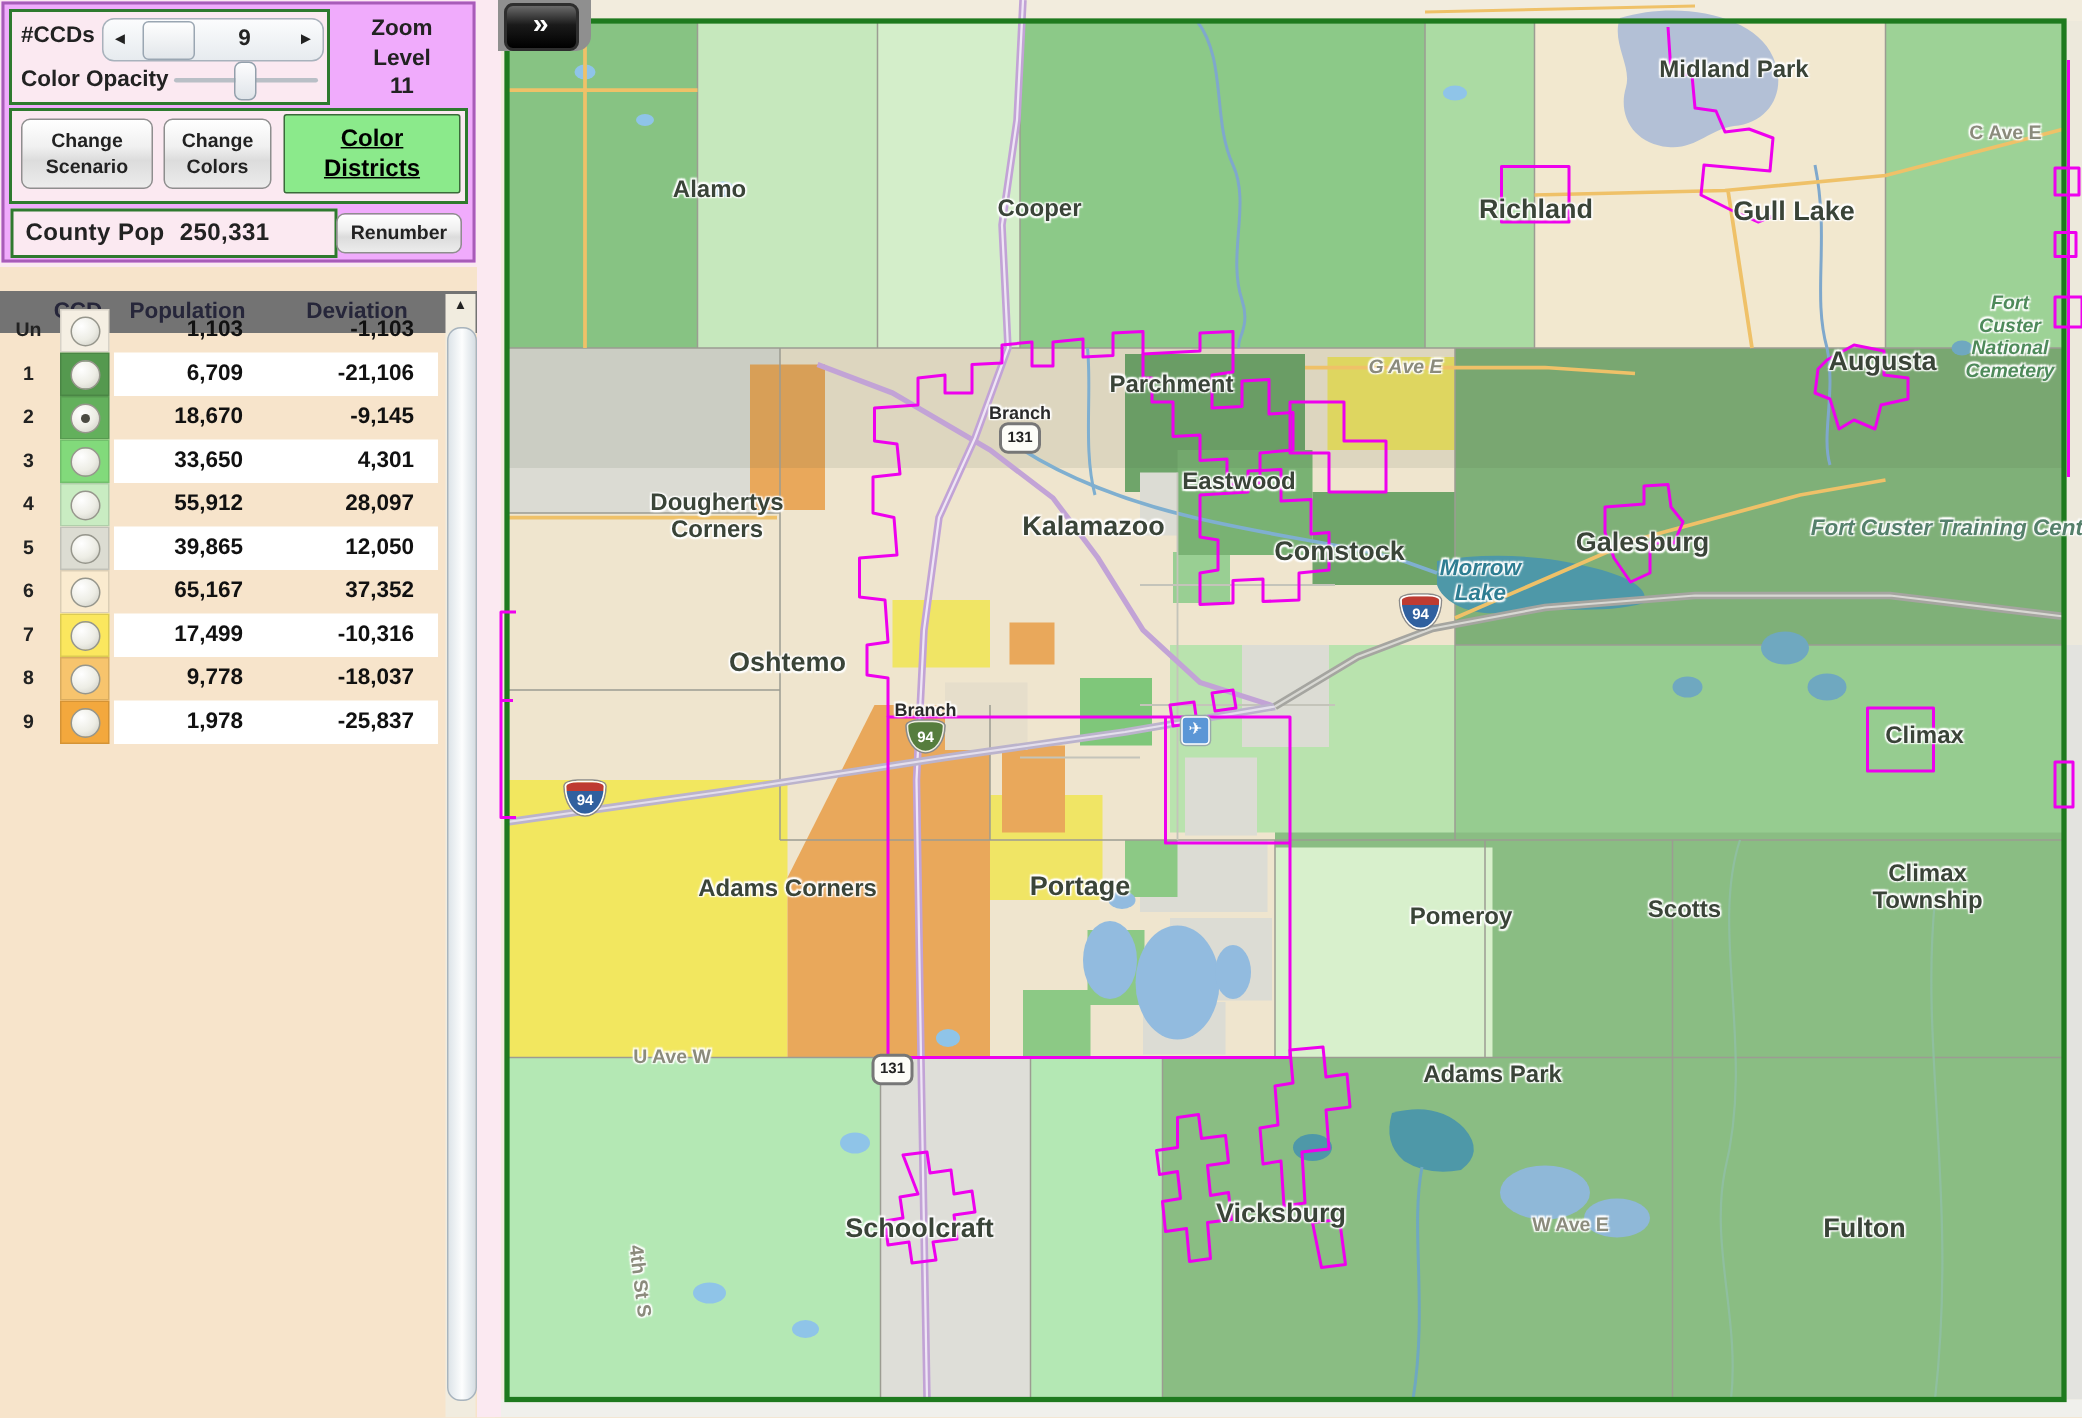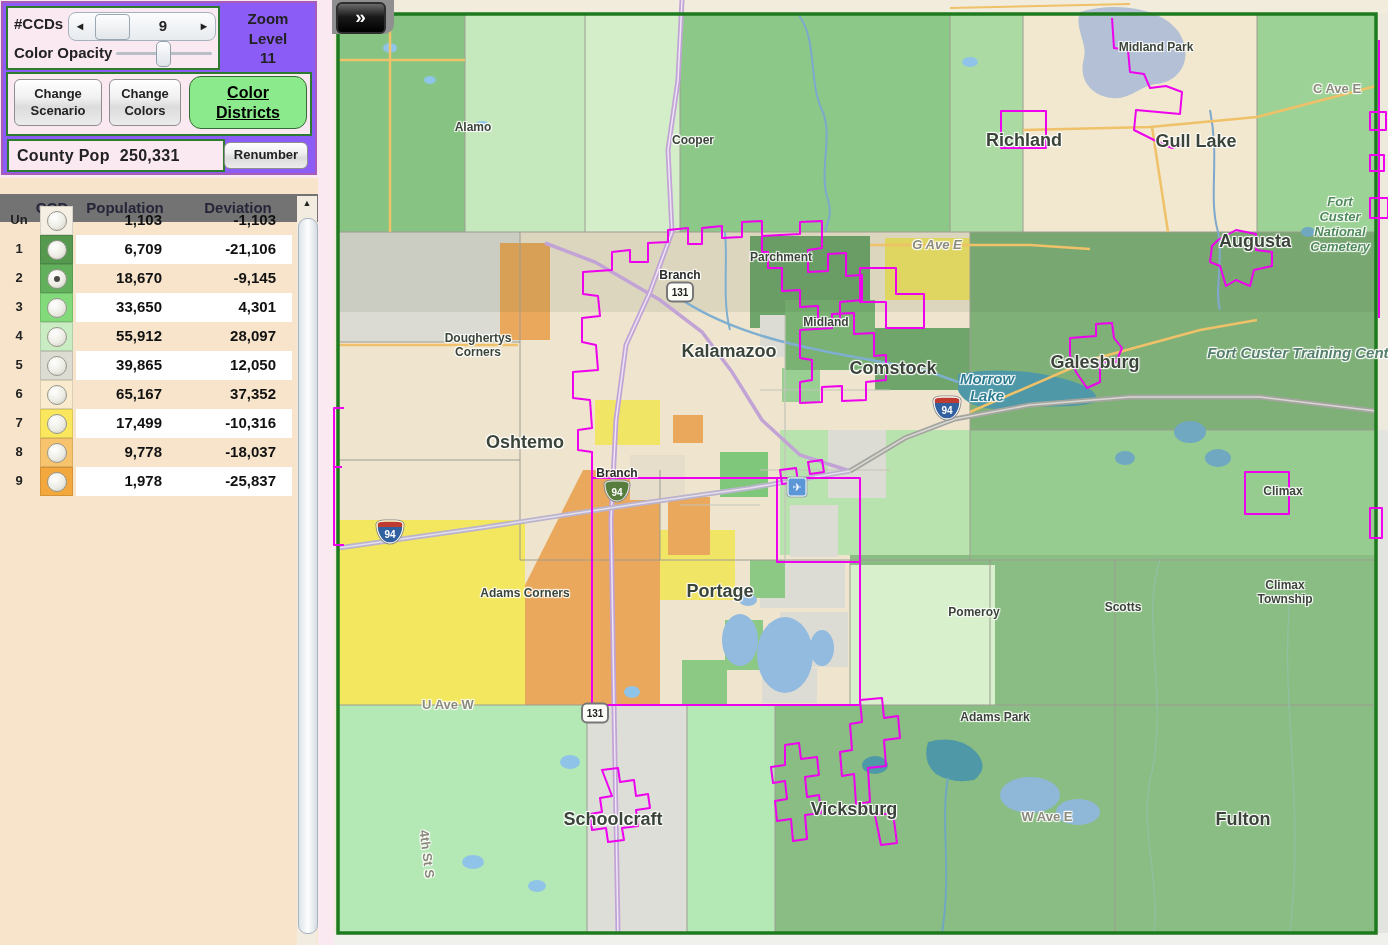--- a/index.html
+++ b/index.html
@@ -3,21 +3,21 @@
 <meta charset="utf-8">
 <style>
   html,body{margin:0;padding:0;width:1388px;height:945px;overflow:hidden;
     font-family:"Liberation Sans",sans-serif;background:#F7E4CB;}
   .app{position:relative;width:1388px;height:945px;}
 
   
   .sidebar{position:absolute;left:0;top:0;width:318px;height:945px;background:#F7E4CB;}
   .top-area{position:absolute;left:0;top:0;width:318px;height:178px;background:#FBE9F1;}
   .top-panel{position:absolute;left:1px;top:1px;width:312px;height:170px;
-    border:2px solid #A85CB8;background:#8b5cf6;}
+    border:2px solid #A85CB8;background:#f0abfc;}
   .gbox{position:absolute;border:2px solid #2E7A2E;background:#FBE9F1;}
   .ccd-box{left:3px;top:3px;width:210px;height:60px;}
   .prow1{position:absolute;left:6px;top:7px;font-size:15px;font-weight:bold;color:#222;}
   .spinner{position:absolute;left:60px;top:4px;width:146px;height:27px;
     background:linear-gradient(#FBFCFD,#E7EBEF);border:1px solid #A8B2BC;border-radius:8px;}
   .sp-arrow{position:absolute;top:0;width:18px;height:27px;font-size:11px;color:#222;
     text-align:center;line-height:27px;cursor:pointer;}
   .sp-left{left:2px;} .sp-right{right:2px;}
   .sp-thumb{position:absolute;left:26px;top:1px;width:33px;height:24px;border-radius:4px;
     background:linear-gradient(#FEFEFE,#E2E6EA);border:1px solid #9AA6B2;}
@@ -33,21 +33,21 @@
     font-size:15px;font-weight:bold;color:#222;line-height:1.3;}
   .btn-box{left:3px;top:69px;width:302px;height:60px;}
   .gray-btn{position:absolute;font-family:"Liberation Sans",sans-serif;font-size:13px;
     font-weight:bold;color:#222;
     background:linear-gradient(#FFFFFF,#F0F0F0 40%,#DCDCDC 60%,#ECECEC);
     border:1px solid #8E8E8E;border-radius:6px;cursor:pointer;line-height:1.25;}
   .b1{left:6px;top:5px;width:88px;height:47px;}
   .b2{left:101px;top:5px;width:72px;height:47px;}
   .green-btn{position:absolute;left:181px;top:2px;width:118px;height:53px;
     font-family:"Liberation Sans",sans-serif;font-size:16px;font-weight:bold;color:#000;
-    text-decoration:underline;background:#8BEA8B;border:1px solid #3A6A3A;border-radius:12px;
+    text-decoration:underline;background:#8BEA8B;border:1px solid #3A6A3A;border-radius:2px;
     cursor:pointer;line-height:1.2;}
   .pop-box{left:4px;top:136px;width:206px;height:29px;font-size:16px;font-weight:bold;
     color:#222;line-height:29px;padding-left:8px;letter-spacing:.3px;}
   .pop-box .val{margin-left:10px;}
   .renumber{left:221px;top:139px;width:84px;height:27px;font-size:13px;}
 
   .tbl-header{position:absolute;left:0;top:178px;width:318px;height:28px;background:#737373;
     font-size:15px;font-weight:bold;color:#26263A;margin-top:16px;}
   .th{position:absolute;top:5px;text-align:center;}
   .th-ccd{left:28px;width:48px;}
@@ -91,21 +91,21 @@
   .collapse-tab{position:absolute;left:2px;top:0;width:62px;height:34px;background:#8F8F8F;
     border-radius:0 0 10px 0;}
   .collapse-btn{position:absolute;left:6px;top:2px;width:46px;height:28px;
     background:linear-gradient(#6A6A6A,#1A1A1A 45%,#000000);border:2px solid #2E2E2E;
     border-radius:6px;color:#fff;font-size:19px;font-weight:bold;text-align:center;
     line-height:25px;cursor:pointer;letter-spacing:1px;}
 
   .mlabel{position:absolute;transform:translate(-50%,-50%);white-space:pre-line;
     text-align:center;pointer-events:none;color:#3A4438;
     text-shadow:1px 1px 1px #fff,-1px -1px 1px #fff,1px -1px 1px #fff,-1px 1px 1px #fff;}
-  .town{font-size:12px;font-weight:600;padding-left:26px;}
+  .town{font-size:16px;font-weight:600;padding-left:26px;}
   .city{font-size:18px;font-weight:600;}
   .road{font-size:13px;color:#8B8B7C;font-weight:600;}
   .road-vert{font-size:13px;color:#8B8B7C;font-weight:600;
     transform:translate(-50%,-50%) rotate(83deg);}
   .park{font-size:13px;font-style:italic;font-weight:600;color:#4E8A5A;}
   .park-one{font-size:15px;font-style:italic;font-weight:600;color:#55806B;white-space:nowrap;}
   .water{font-size:15px;font-style:italic;font-weight:bold;color:#2E7D92;}
   .branch{font-size:12px;font-weight:bold;color:#2A2A2A;}
 
   .shield{position:absolute;transform:translate(-50%,-50%);display:flex;align-items:center;
@@ -420,21 +420,21 @@
         <div class="mlabel town" style="left: 813px; top: 47px;">Midland Park</div>
         <div class="mlabel city" style="left: 866px; top: 141px;">Gull Lake</div>
         <div class="mlabel road" style="left: 1007px; top: 88px; text-align: right;">C Ave E</div>
         <div class="mlabel city" style="left: 925px; top: 241px;">Augusta</div>
         <div class="mlabel park" style="left: 1010px; top: 224px;">Fort
 Custer
 National
 Cemetery</div>
         <div class="mlabel road" style="left: 607px; top: 244px; font-style: italic;">G Ave E</div>
         <div class="mlabel town" style="left: 438px; top: 257px;">Parchment</div>
-        <div class="mlabel town" style="left: 483px; top: 322px;">Midland</div>
+        <div class="mlabel town" style="left: 483px; top: 322px;">Eastwood</div>
         <div class="mlabel city" style="left: 399px; top: 351px;">Kalamazoo</div>
         <div class="mlabel city" style="left: 563px; top: 368px;">Comstock</div>
         <div class="mlabel water" style="left: 657px; top: 387px;">Morrow
 Lake</div>
         <div class="mlabel city" style="left: 765px; top: 362px;">Galesburg</div>
         <div class="mlabel park-one" style="left: 975px; top: 352px;">Fort Custer Training Center</div>
         <div class="mlabel town" style="left: 135px; top: 345px;">Doughertys
 Corners</div>
         <div class="mlabel city" style="left: 195px; top: 442px;">Oshtemo</div>
         <div class="mlabel town" style="left: 182px; top: 593px;">Adams Corners</div>

